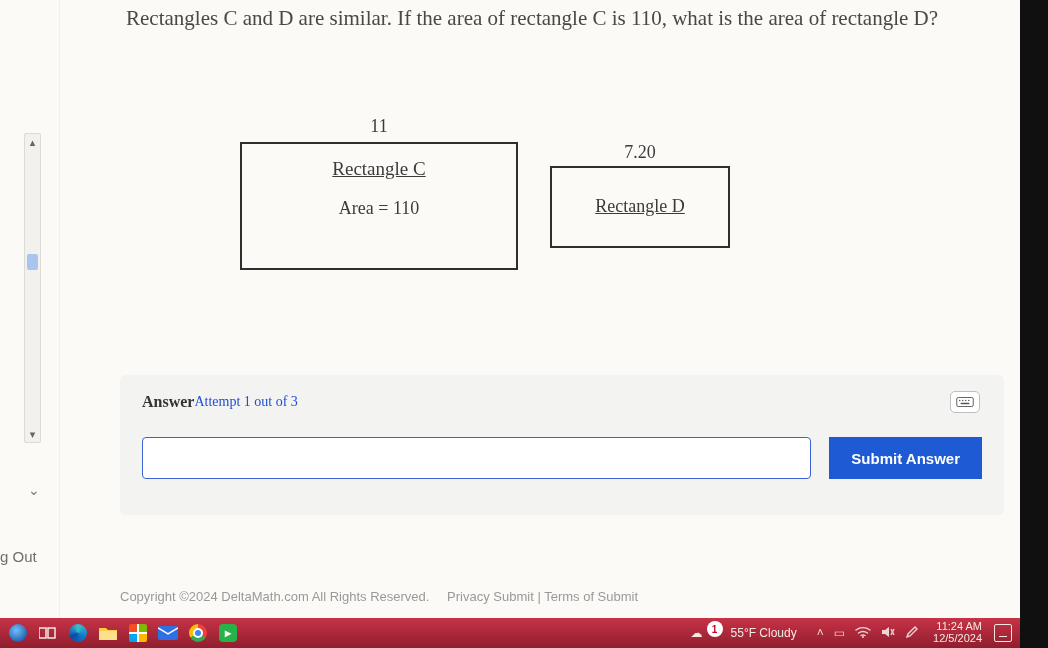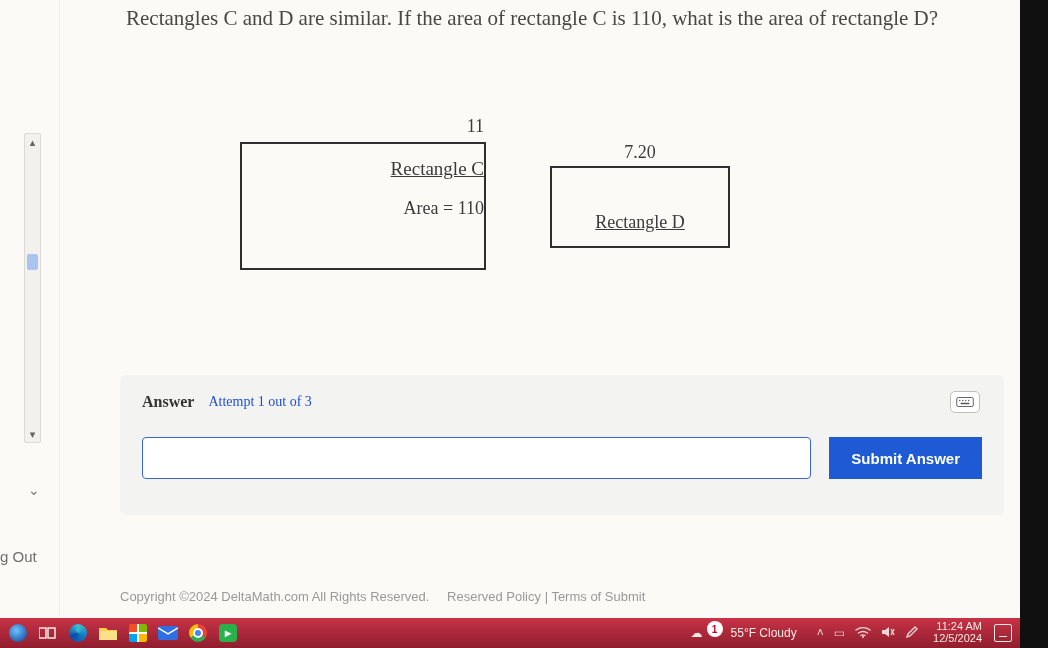--- a/index.html
+++ b/index.html
@@ -111,24 +111,24 @@
   
   .figures {
     position:absolute;
     left:0; top:112px;
     right:0;
     height:210px;
   }
   .rect-c {
     position:absolute;
     left:150px; top:30px;
-    width:246px; height:128px;
+    width:278px; height:128px;
     border:2px solid var(--border);
     background: transparent;
-    text-align:right;
+    text-align:center;
   }
   .rect-c .width-label {
     position:absolute;
     top:-28px; left:0; right:0;
     font-size:18px;
   }
   .rect-c .name {
     margin-top:14px;
     font-size:19px;
     text-decoration: underline;
@@ -143,39 +143,38 @@
     width:180px; height:82px;
     border:2px solid var(--border);
     text-align:center;
   }
   .rect-d .width-label {
     position:absolute;
     top:-26px; left:0; right:0;
     font-size:18px;
   }
   .rect-d .name {
-    margin-top:44px;
+    margin-top:28px;
     font-size:18px;
     text-decoration: underline;
   }
   
   .answer-panel {
     position:absolute;
     left:30px; right:10px;
     top:375px;
     height:140px;
     background: var(--answer-bg);
     border-radius:6px;
     padding:18px 22px 22px;
     font-family: Arial, sans-serif;
   }
   .answer-head {
     display:flex;
     align-items:center;
-    gap:14px;
     position:relative;
   }
   .answer-head .lbl { font-weight:700; font-size:16px; color:#333; font-family: Georgia, serif;}
   .answer-head .attempt { font-size:14px; color:#1d4ed8; font-family: Georgia, serif;}
   .kbd-toggle {
     position:absolute;
     right:2px; top:-2px;
     width:30px; height:22px;
     border:1px solid #bfbfbf;
     border-radius:5px;
@@ -330,21 +329,21 @@
           </div>
         </div>
         <div class="answer-row">
           <input class="answer-input" type="text" value="" style="">
           <button class="submit-btn">Submit Answer</button>
         </div>
       </div>
 
       <div class="page-footer">
         <span>Copyright ©2024 DeltaMath.com All Rights Reserved.</span>
-        <a href="#"><span>Reserved Policy</span> | <span>Terms of Submit</span></a>
+        <a href="#"><span>Privacy Submit</span> | <span>Terms of Submit</span></a>
       </div>
     </div>
   </div>
 
   <div class="taskbar">
     <div class="left-icons">
       <div class="ico">
         <div class="circ" style="background:radial-gradient(circle at 40% 35%,#6ec1ff,#0a3d91);"></div>
       </div>
       <div class="ico">

